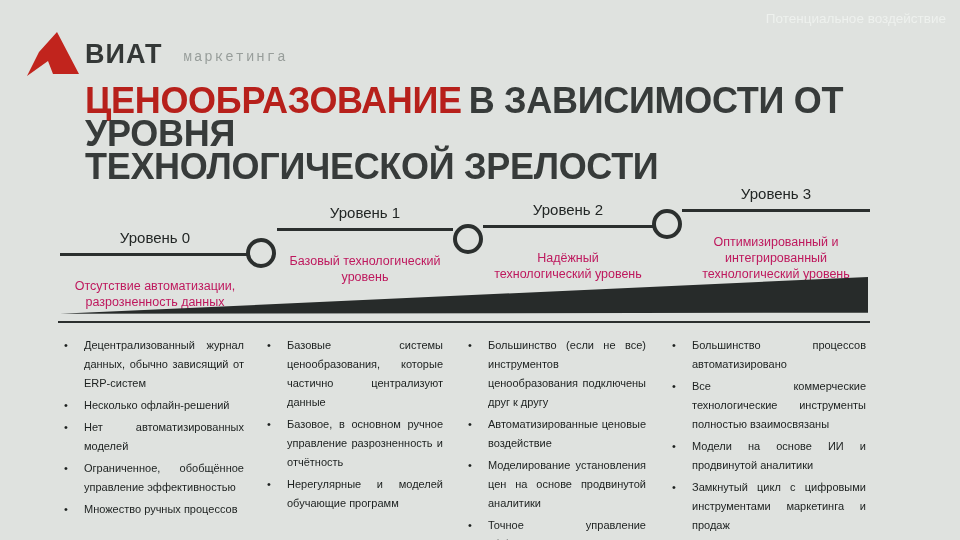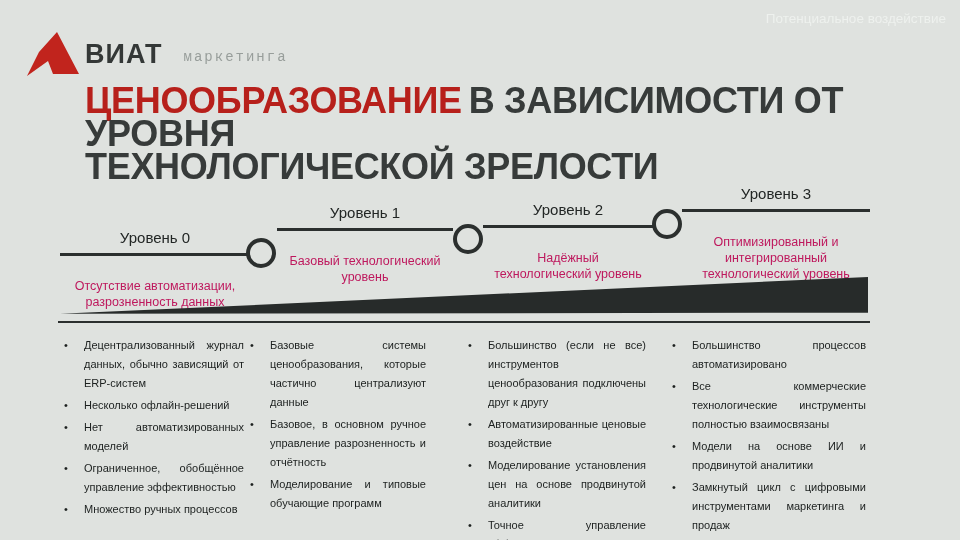--- a/index.html
+++ b/index.html
@@ -48,21 +48,21 @@
   .wedge-label{position:absolute;right:14px;top:11px;font-size:13.5px;color:#eef1ee;}
   .baseline{position:absolute;left:58px;top:321px;width:812px;height:2px;background:#2b2f2e;}
 
   
   .col{position:absolute;top:336px;}
   .col ul{margin:0;padding:0;list-style:none;}
   .col li{position:relative;padding-left:24px;margin-bottom:3px;
     font-size:11px;line-height:19px;text-align:justify;color:#1c201f;}
   .col li::before{content:"\2022";position:absolute;left:4px;top:0;}
   .col0{left:60px;width:184px;}
-  .col1c{left:246px;width:180px;}
+  .col1c{left:263px;width:180px;}
   .col2c{left:464px;width:182px;}
   .col3c{left:668px;width:198px;}
 </style>
 </head>
 <body>
 
 <div class="slide">
 
   <div class="logo">
     <svg class="logo-arrow" viewBox="0 0 52 44" xmlns="http://www.w3.org/2000/svg" aria-hidden="true">
@@ -119,21 +119,21 @@
         <li>Несколько офлайн-решений</li>
         <li>Нет автоматизированных моделей</li>
         <li>Ограниченное, обобщённое управление эффективностью</li>
         <li>Множество ручных процессов</li>
       </ul>
   </div>
   <div class="col col1c">
     <ul>
         <li>Базовые системы ценообразования, которые частично централизуют данные</li>
         <li>Базовое, в основном ручное управление разрозненность и отчётность</li>
-        <li>Моделирование и типовые обучающие программ</li>
+        <li>Нерегулярные и моделей обучающие программ</li>
       </ul>
   </div>
   <div class="col col2c">
     <ul>
         <li>Большинство (если не все) инструментов ценообразования подключены друг к другу</li>
         <li>Автоматизированные ценовые воздействие</li>
         <li>Моделирование установления цен на основе продвинутой аналитики</li>
         <li>Точное управление эффективностью</li>
       </ul>
   </div>

